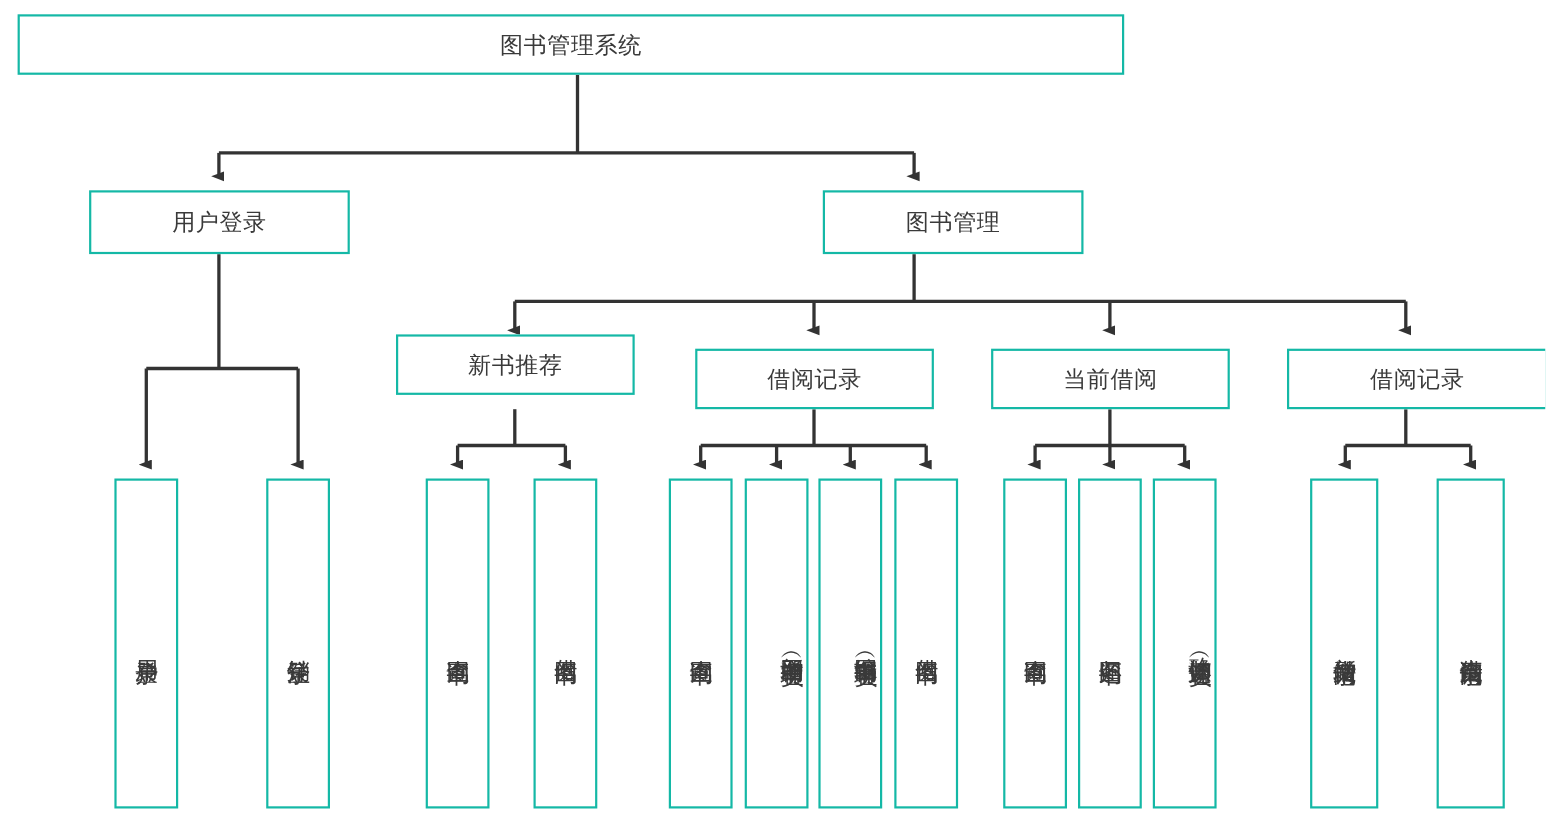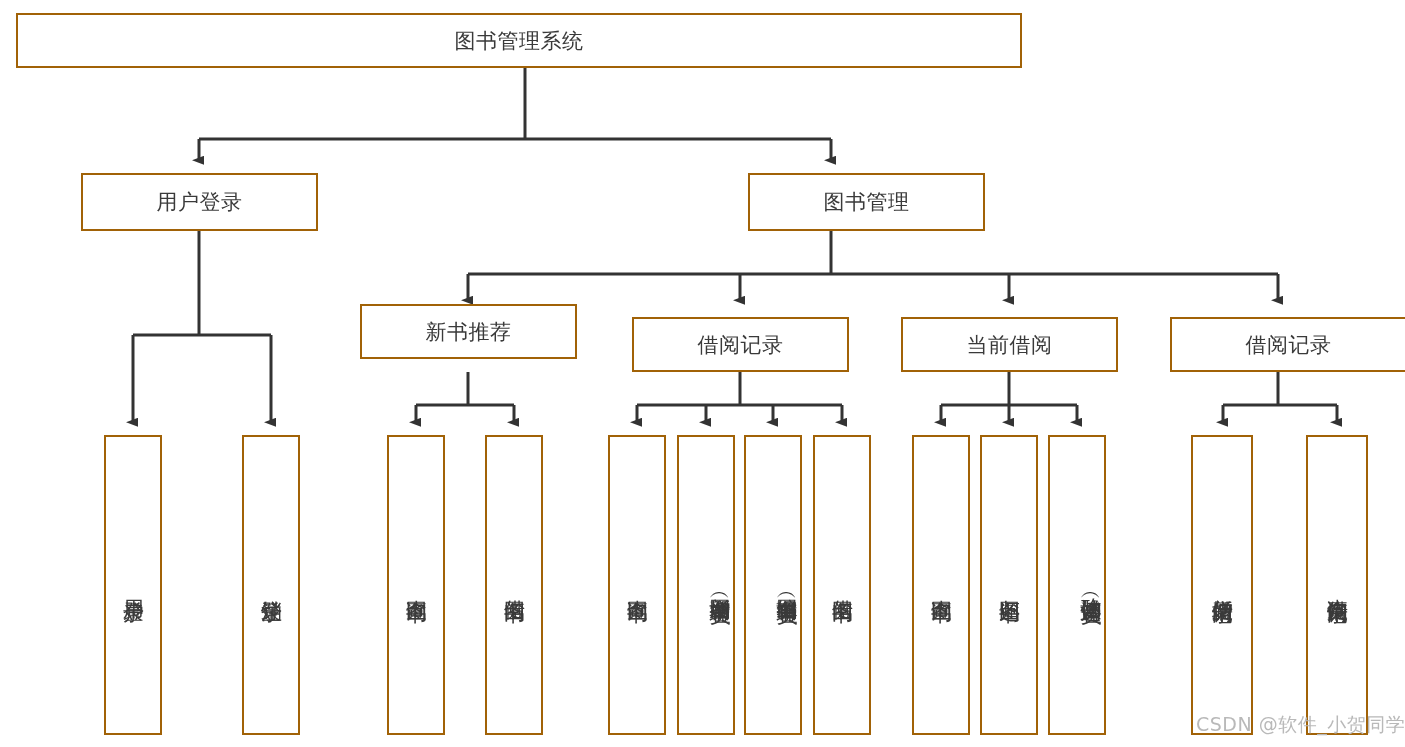--- a/index.html
+++ b/index.html
@@ -21,21 +21,21 @@
     position: absolute;
     left: 0;
     top: 0;
     width: 1405px;
     height: 747px;
     pointer-events: none;
   }
   .node {
     position: absolute;
     box-sizing: border-box;
-    border: 2px solid #a16207;
+    border: 2px solid #14b8a6;
     background: #ffffff;
     display: flex;
     align-items: center;
     justify-content: center;
     color: #3a3a3a;
   }
   .node.horiz {
     font-size: 21px;
     letter-spacing: 0.5px;
   }
@@ -181,15 +181,14 @@
     <span class="vlabel">确认归还（管理员）</span>
   </div>
 
   <div class="node vert" style="left:1191px; top:435px; width:62px; height:300px;">
     <span class="vlabel">新增借阅记录</span>
   </div>
   <div class="node vert" style="left:1306px; top:435px; width:62px; height:300px;">
     <span class="vlabel">查询借阅记录</span>
   </div>
 
-  <div class="watermark">CSDN @软件_小贺同学</div>
 
 </div>
 
 </body></html>

